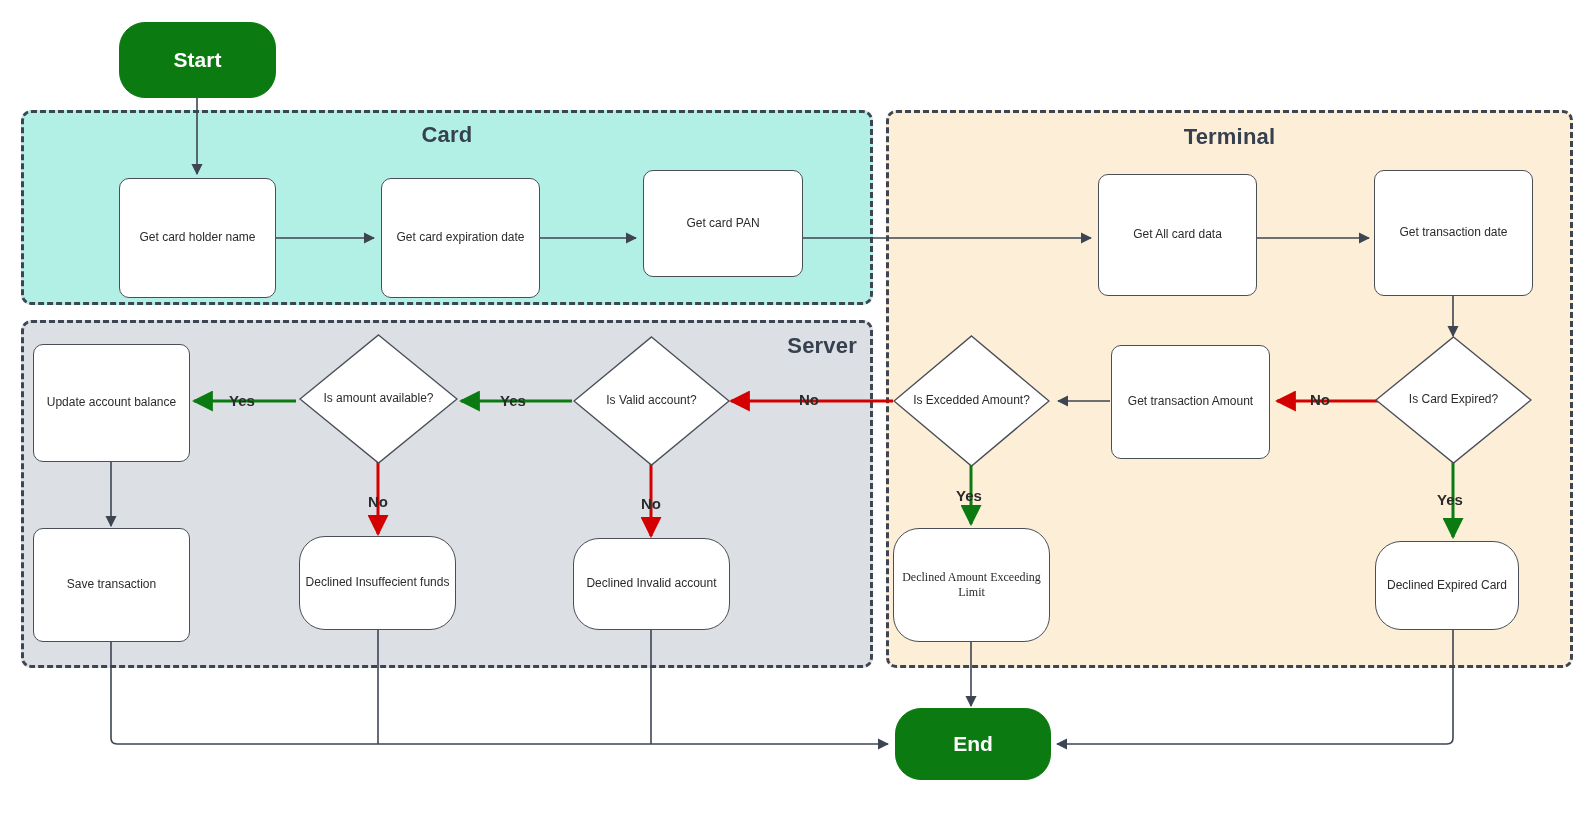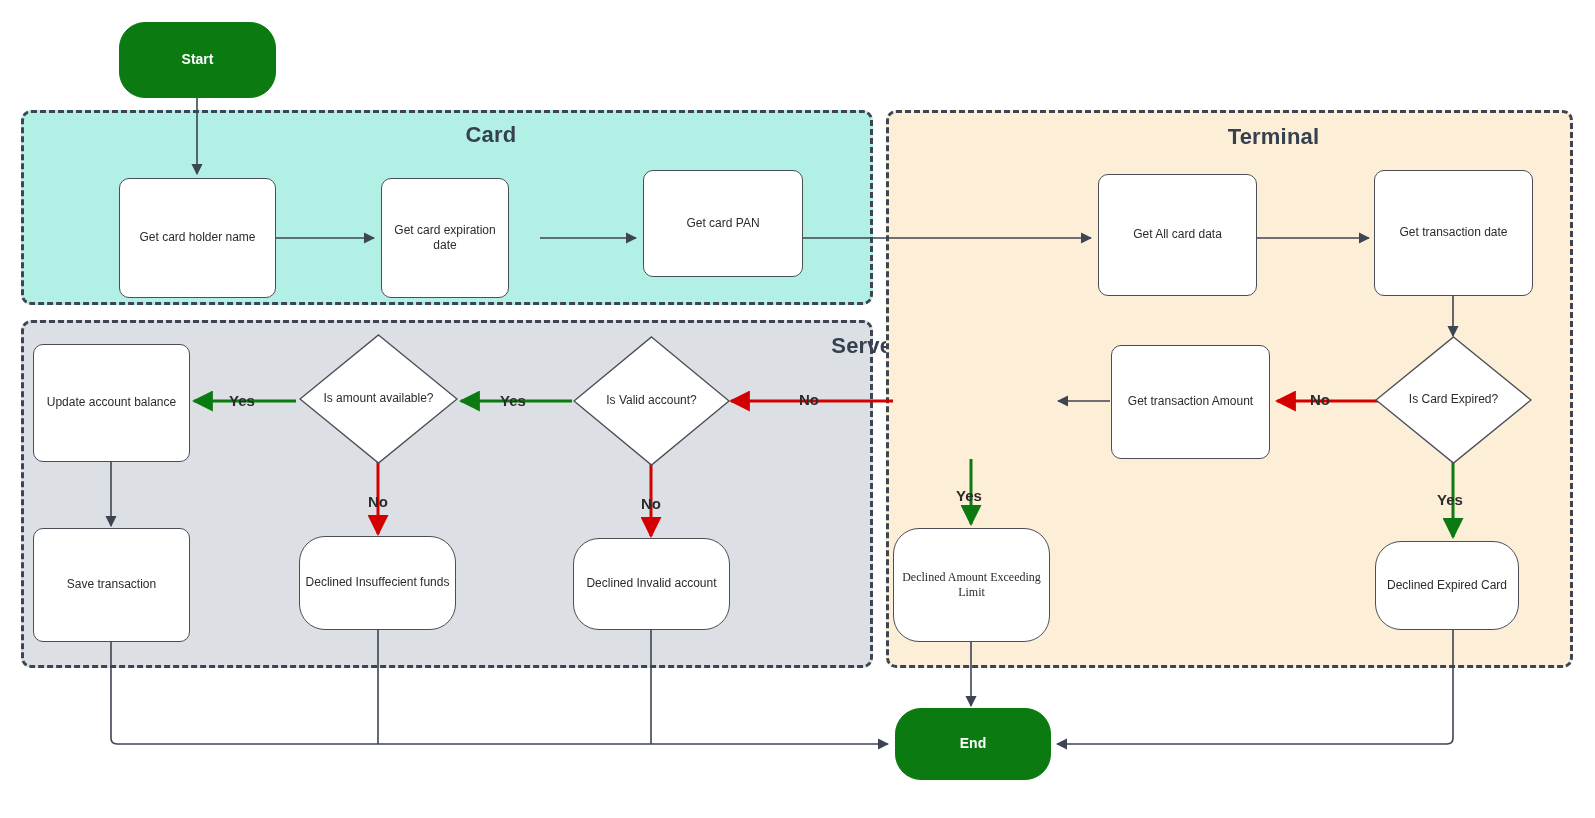--- a/index.html
+++ b/index.html
@@ -1,28 +1,28 @@
 <!DOCTYPE html>
 <html><head>
 <meta charset="utf-8">
 <style>
   html,body{margin:0;padding:0;background:#ffffff;}
   body{font-family:"Liberation Sans",sans-serif;}
   #canvas{position:relative;width:1595px;height:818px;background:#ffffff;overflow:hidden;}
   #edges{position:absolute;left:0;top:0;width:1595px;height:818px;pointer-events:none;}
 
   .lane{position:absolute;border:3px dashed #3d4553;border-radius:10px;box-sizing:border-box;}
-  .lane-title{position:absolute;font-weight:bold;font-size:22px;color:#36404e;letter-spacing:.2px;padding-left:44px;}
+  .lane-title{position:absolute;font-weight:bold;font-size:22px;color:#36404e;letter-spacing:.2px;}
 
   .node{position:absolute;box-sizing:border-box;display:flex;align-items:center;justify-content:center;
         text-align:center;color:#2b2b2b;font-size:12px;line-height:1.28;}
   .proc{background:#ffffff;border:1.4px solid #4a4f57;border-radius:10px;}
   .term{background:#ffffff;border:1.4px solid #4a4f57;border-radius:26px;}
   .startend{background:#0b7a10;border:1.4px solid #0b7a10;border-radius:26px;color:#ffffff;
-            font-weight:bold;font-size:14px;}
+            font-weight:bold;font-size:21px;}
   .diamond{background:transparent;border:none;}
   .diamond .dshape{position:absolute;left:0;top:0;width:100%;height:100%;}
   .diamond .dlabel{position:relative;z-index:2;padding:0 6px;}
 
   .edge-label{position:absolute;font-weight:bold;font-size:15px;color:#2b2b2b;
               background:transparent;white-space:nowrap;}
 </style>
 </head>
 <body>
 
@@ -105,35 +105,41 @@
   <div class="edge-label" style="left:956px;top:487px;">Yes</div>
   <div class="edge-label" style="left:500px;top:392px;">Yes</div>
   <div class="edge-label" style="left:641px;top:495px;">No</div>
   <div class="edge-label" style="left:229px;top:392px;">Yes</div>
   <div class="edge-label" style="left:368px;top:493px;">No</div>
 
   <div class="node startend" style="left:119px;top:22px;width:157px;height:76px;">Start</div>
   <div class="node startend" style="left:895px;top:708px;width:156px;height:72px;">End</div>
 
   <div class="node proc" style="left:119px;top:178px;width:157px;height:120px;">Get card holder name</div>
-  <div class="node proc" style="left:381px;top:178px;width:128px;height:120px;">Get card expiration date</div>
+  <div class="node proc" style="left:381px;top:178px;width:159px;height:120px;">Get card expiration date</div>
   <div class="node proc" style="left:643px;top:170px;width:160px;height:107px;">Get card PAN</div>
 
   <div class="node proc" style="left:1098px;top:174px;width:159px;height:122px;">Get All card data</div>
   <div class="node proc" style="left:1374px;top:170px;width:159px;height:126px;">Get transaction date</div>
 
   <div class="node diamond" style="left:1375px;top:336px;width:157px;height:128px;">
     <svg class="dshape" viewBox="0 0 157 128" preserveAspectRatio="none">
       <polygon points="78.5,1 156,64 78.5,127 1,64" fill="#ffffff" stroke="#4a4f57" stroke-width="1.4"></polygon>
     </svg>
     <span class="dlabel">Is Card Expired?</span>
   </div>
 
   <div class="node proc" style="left:1111px;top:345px;width:159px;height:114px;">Get transaction Amount</div>
 
+  <div class="node diamond" style="left:893px;top:335px;width:157px;height:132px;">
+    <svg class="dshape" viewBox="0 0 157 132" preserveAspectRatio="none">
+      <polygon points="78.5,1 156,66 78.5,131 1,66" fill="#ffffff" stroke="#4a4f57" stroke-width="1.4"></polygon>
+    </svg>
+    <span class="dlabel">Is Excedded Amount?</span>
+  </div>
 
   <div class="node term" style="left:893px;top:528px;width:157px;height:114px;font-family:Liberation Serif, serif;">Declined Amount Exceeding Limit</div>
   <div class="node term" style="left:1375px;top:541px;width:144px;height:89px;">Declined Expired Card</div>
 
   <div class="node diamond" style="left:573px;top:336px;width:157px;height:130px;">
     <svg class="dshape" viewBox="0 0 157 130" preserveAspectRatio="none">
       <polygon points="78.5,1 156,65 78.5,129 1,65" fill="#ffffff" stroke="#4a4f57" stroke-width="1.4"></polygon>
     </svg>
     <span class="dlabel">Is Valid account?</span>
   </div>

